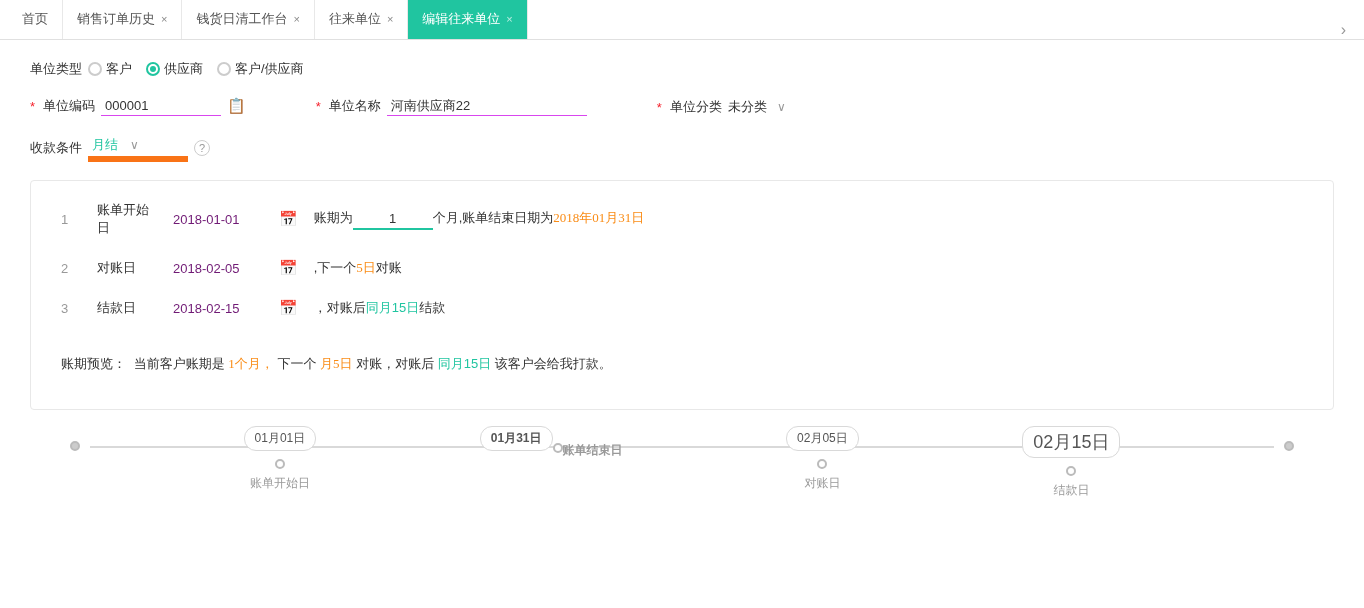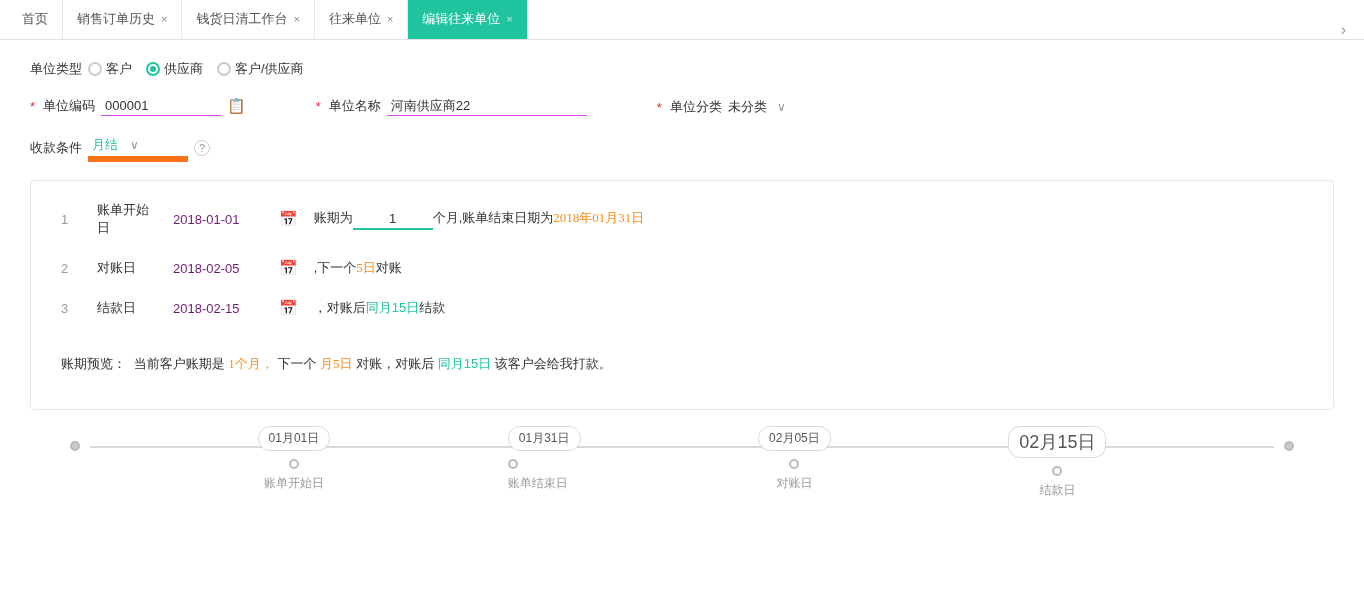--- a/index.html
+++ b/index.html
@@ -382,21 +382,21 @@
       <div style="display: flex; align-items: center; margin-top: 15px;">
         <div style="width: 10px; height: 10px; border-radius: 50%; background: #ccc; border: 2px solid #bbb;"></div>
       </div>
 
       <div style="display: flex; flex-direction: column; align-items: center;">
         <div style="border: 1px solid #d9d9d9; border-radius: 12px; padding: 3px 10px; font-size: 12px; color: #555; background: #fff; margin-bottom: 8px; white-space: nowrap;">01月01日</div>
         <div style="width: 10px; height: 10px; border-radius: 50%; border: 2px solid #bbb; background: #fff; margin-bottom: 6px;"></div>
         <div style="font-size: 12px; color: #999; white-space: nowrap;">账单开始日</div>
       </div>
 
-      <div style="display: flex; flex-direction: column; align-items: flex-start;">
+      <div style="display: flex; flex-direction: row; align-items: flex-end; font-weight: bold;">
         <div style="border: 1px solid #d9d9d9; border-radius: 12px; padding: 3px 10px; font-size: 12px; color: #555; background: #fff; margin-bottom: 8px; white-space: nowrap;">01月31日</div>
         <div style="width: 10px; height: 10px; border-radius: 50%; border: 2px solid #bbb; background: #fff; margin-bottom: 6px;"></div>
         <div style="font-size: 12px; color: #999; white-space: nowrap;">账单结束日</div>
       </div>
 
       <div style="display: flex; flex-direction: column; align-items: center;">
         <div style="border: 1px solid #d9d9d9; border-radius: 12px; padding: 3px 10px; font-size: 12px; color: #555; background: #fff; margin-bottom: 8px; white-space: nowrap;">02月05日</div>
         <div style="width: 10px; height: 10px; border-radius: 50%; border: 2px solid #bbb; background: #fff; margin-bottom: 6px;"></div>
         <div style="font-size: 12px; color: #999; white-space: nowrap;">对账日</div>
       </div>

